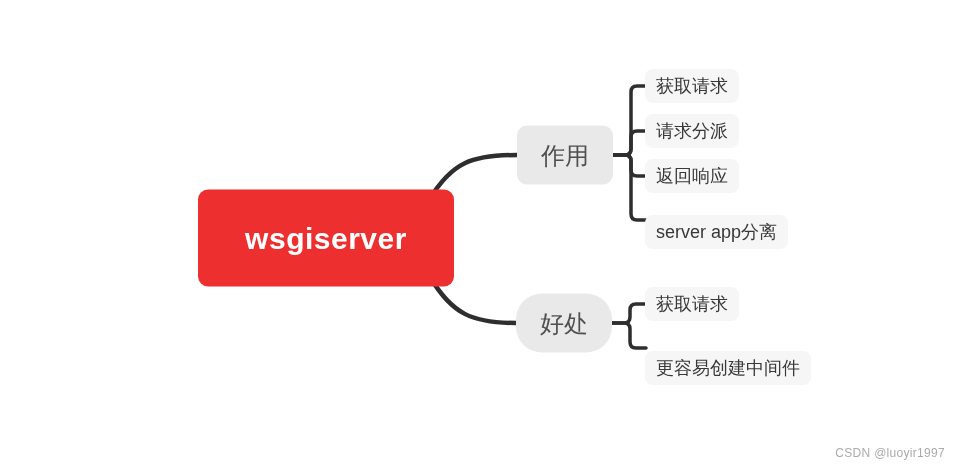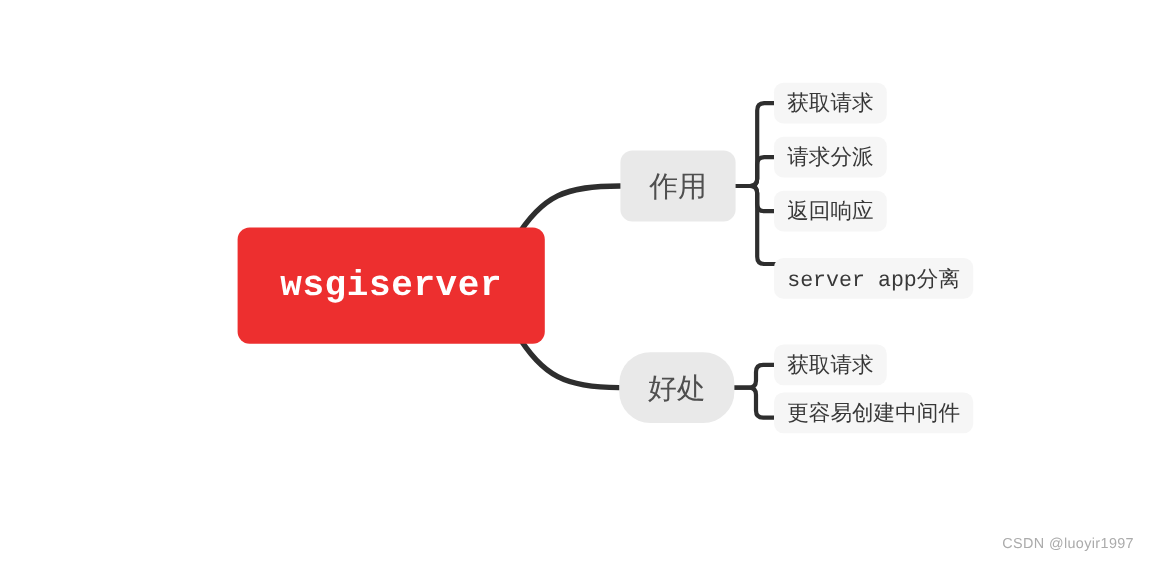--- a/index.html
+++ b/index.html
@@ -23,21 +23,20 @@
     height: 469px;
   }
   .node {
     position: absolute;
     display: flex;
     align-items: center;
     justify-content: center;
     box-sizing: border-box;
     white-space: nowrap;
     cursor: default;
-    font-family: Liberation Mono, monospace;
   }
   .root-node {
     left: 198px;
     top: 238px;
     transform: translateY(-50%);
     width: 256px;
     height: 97px;
     background: #ED2F2F;
     color: #ffffff;
     border-radius: 10px;
@@ -64,21 +63,21 @@
     color: #383838;
     border-radius: 8px;
     font-size: 18px;
     transform: translateY(-50%);
   }
   .leaf-1 { top: 86px; }
   .leaf-2 { top: 131px; }
   .leaf-3 { top: 176px; }
   .leaf-4 { top: 232px; }
   .leaf-5 { top: 304px; }
-  .leaf-6 { top: 344px; }
+  .leaf-6 { top: 368px; }
   .watermark {
     position: absolute;
     right: 14px;
     bottom: 9px;
     font-size: 12px;
     color: #ABABAB;
     letter-spacing: 0.3px;
   }
 </style>
 </head>

